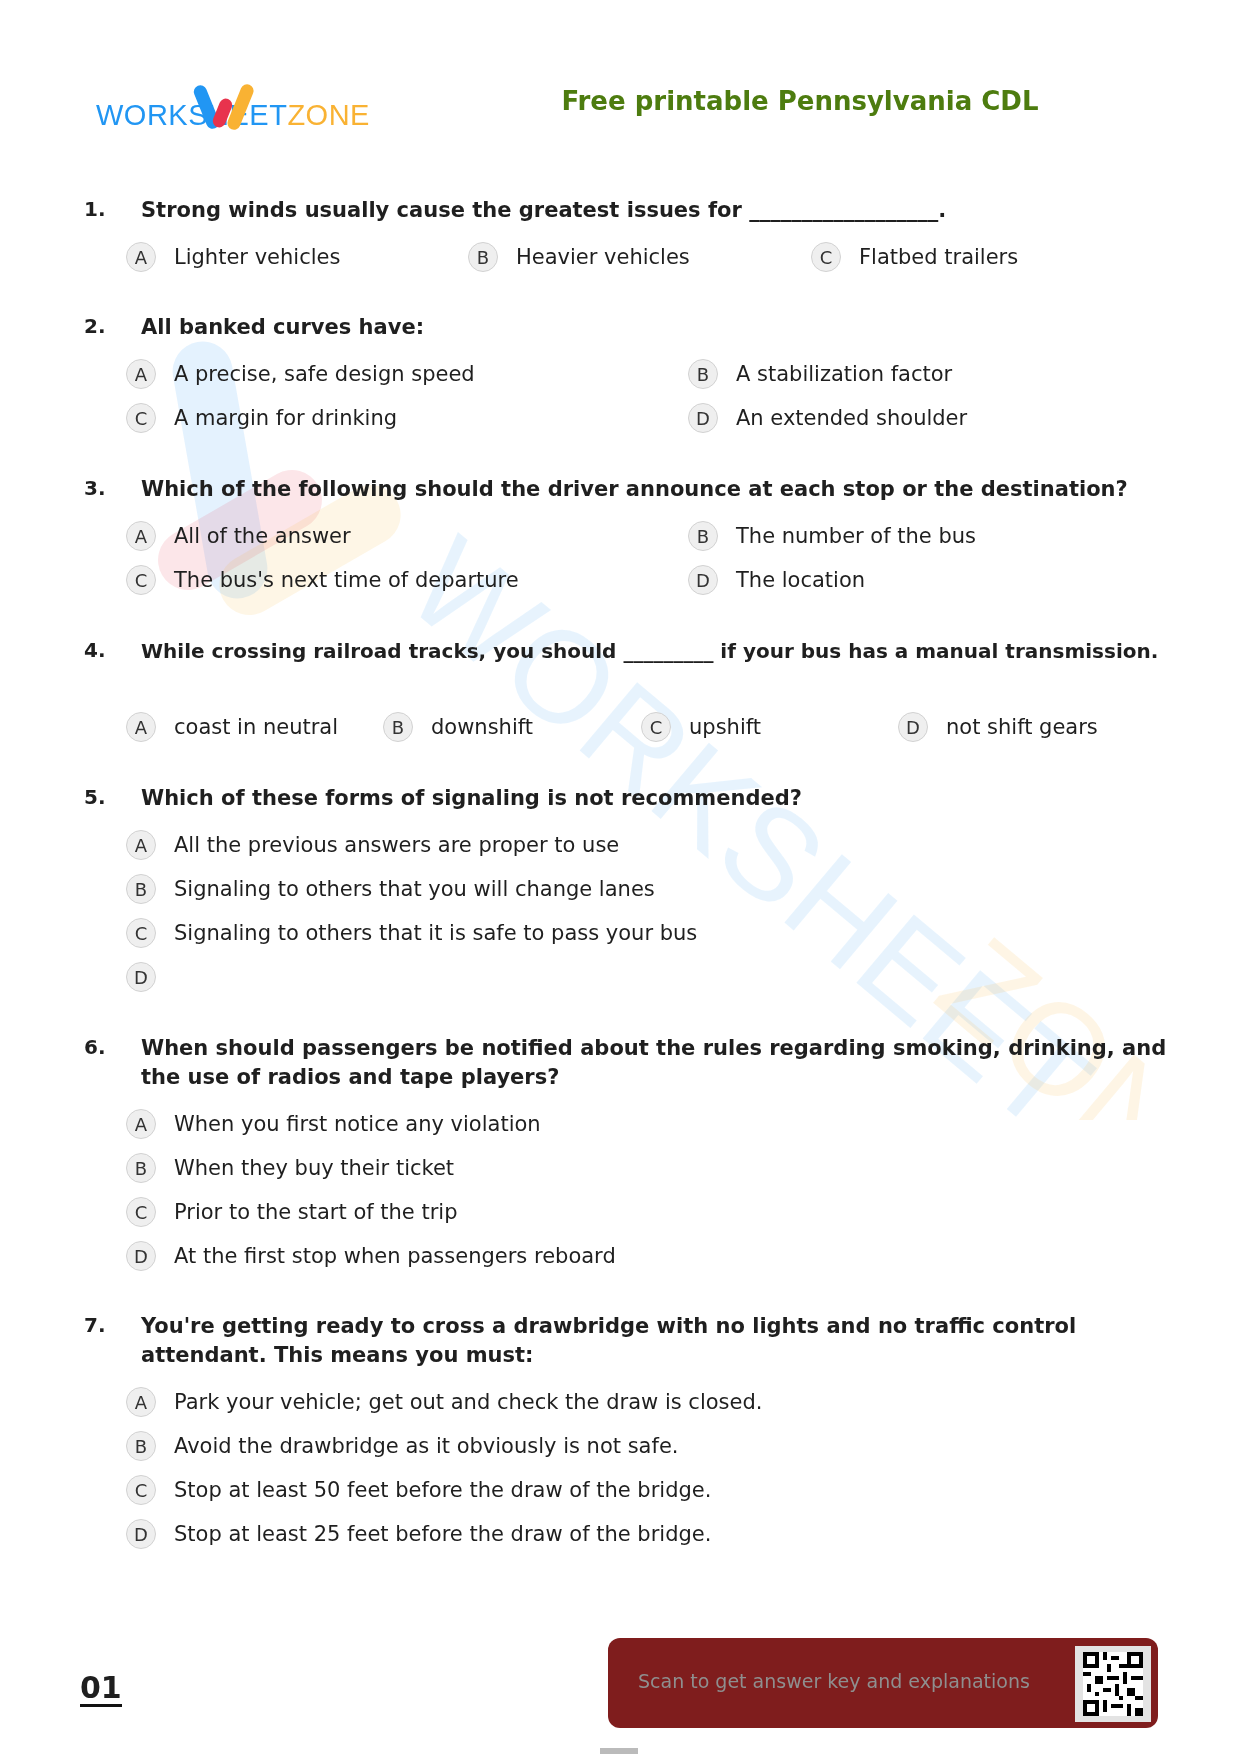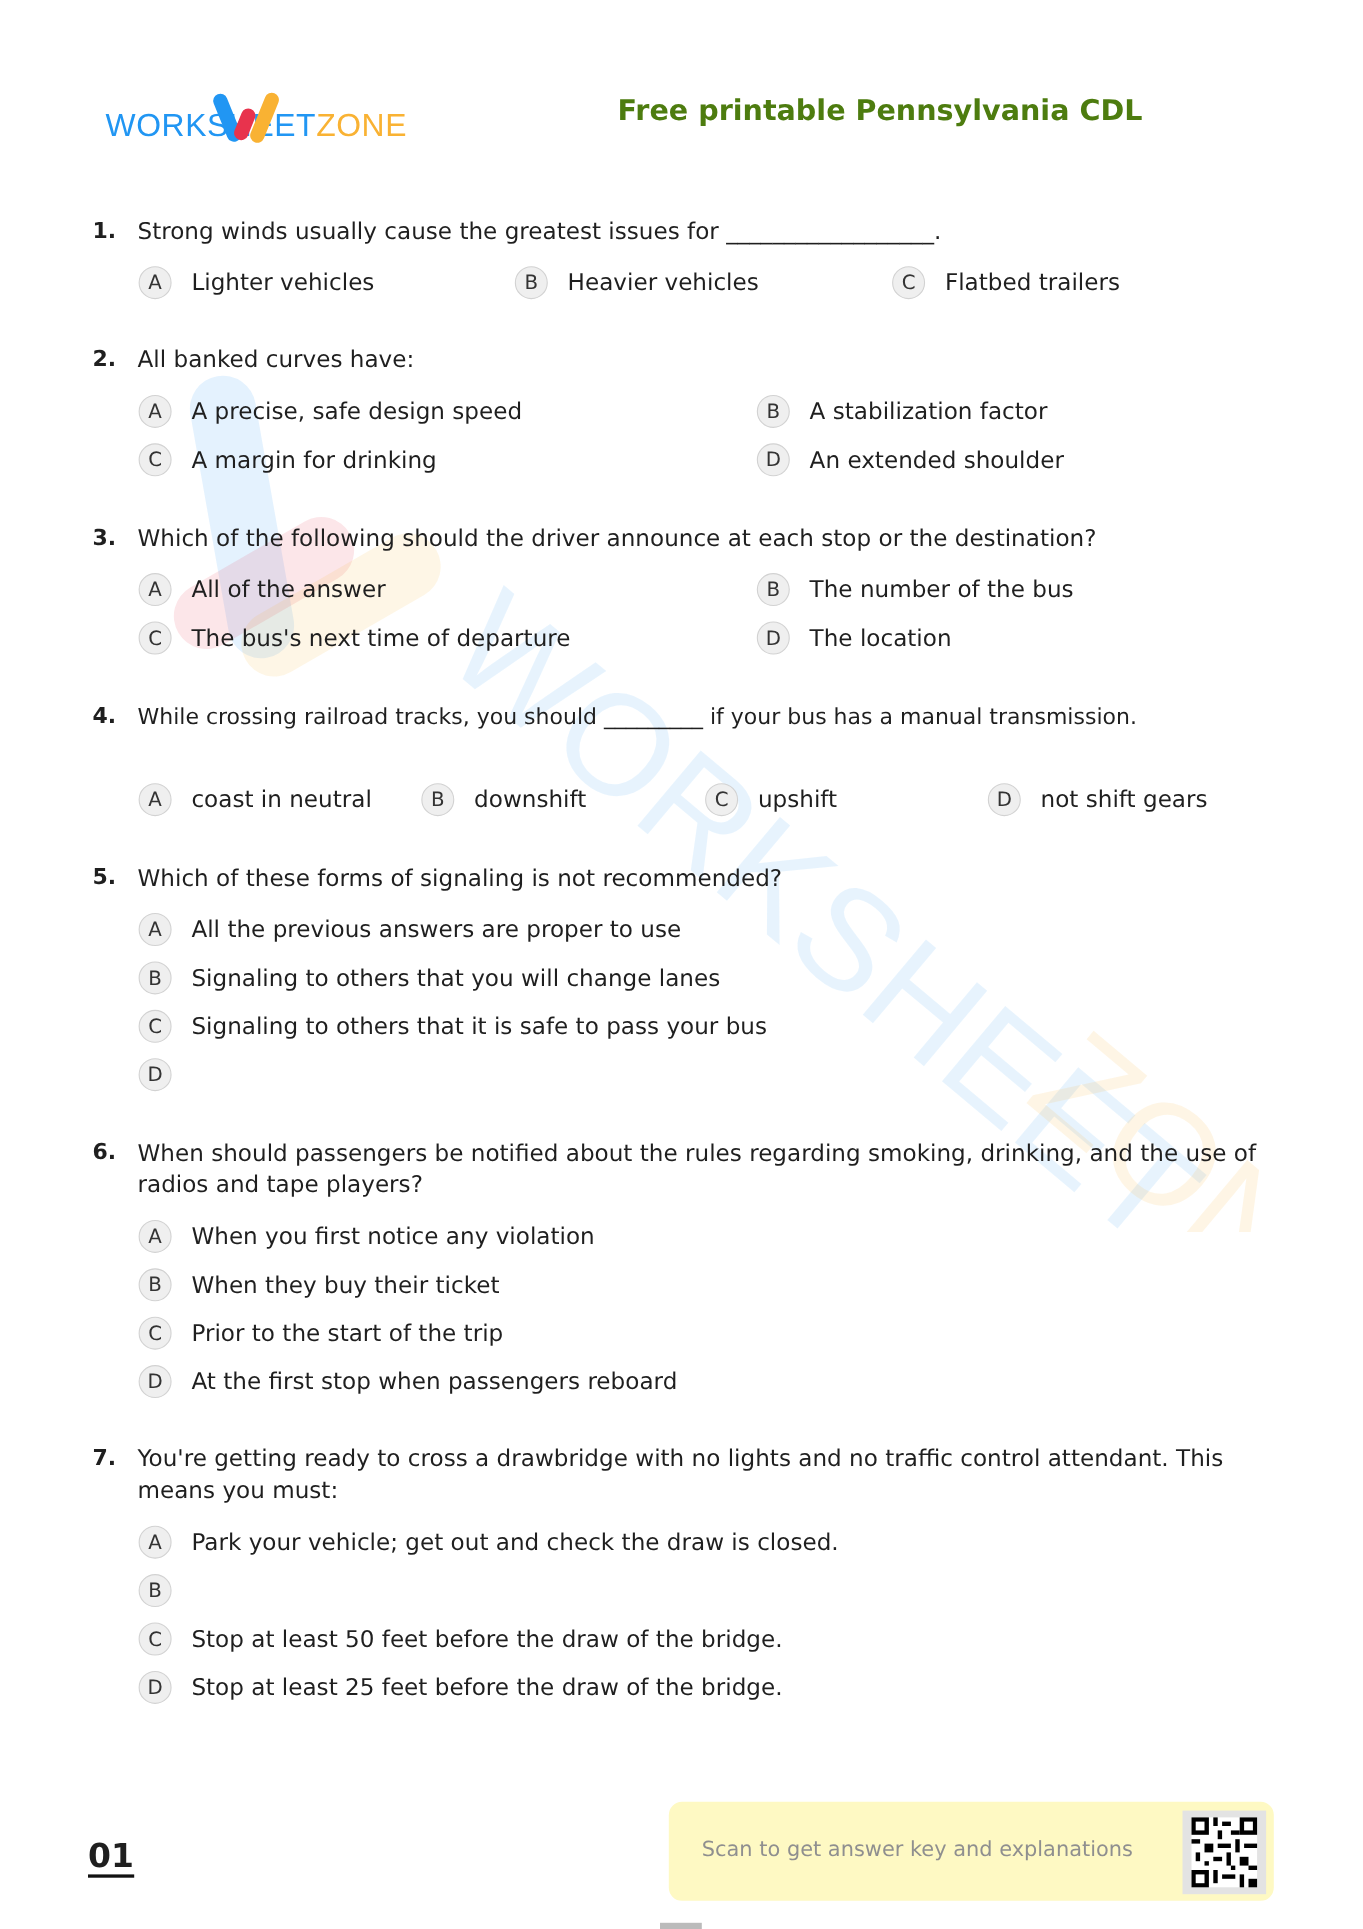--- a/index.html
+++ b/index.html
@@ -9,27 +9,27 @@
   .logo-mark{width:68px;height:50px;position:relative;}
   .bar{position:absolute;border-radius:7px;width:13px;}
   .bar.blue{background:#2196f3;height:46px;left:6px;top:2px;transform:rotate(-22deg);}
   .bar.red{background:#e8334d;height:30px;left:22px;top:16px;transform:rotate(22deg);}
   .bar.yel{background:#f9b233;height:48px;left:40px;top:1px;transform:rotate(22deg);}
   .logo-text{font-family:"Liberation Sans",sans-serif;font-size:29px;letter-spacing:0.5px;margin-left:10px;font-weight:400;}
   .logo-text .w{color:#2196f3;}
   .logo-text .z{color:#f9b233;}
   .title{left:540px;top:82px;width:520px;text-align:center;font-weight:700;font-size:26px;line-height:39px;color:#4d7c0f;}
   .qnum{font-weight:700;font-size:20px;left:84px;}
-  .qtext{font-size:21px;left:125px;line-height:29px;width:1050px;}
+  .qtext{font-size:21px;left:141px;line-height:29px;width:1050px;font-weight:bold;}
   .opt{display:flex;align-items:center;height:34px;}
   .circle{width:30px;height:30px;border-radius:50%;background:#efefef;border:1px solid #d2d2d2;box-sizing:border-box;display:flex;align-items:center;justify-content:center;font-size:18px;color:#333;}
   .otext{margin-left:18px;font-size:21px;white-space:nowrap;}
   .watermark{left:150px;top:320px;width:1000px;height:800px;pointer-events:none;}
   .footer-num{left:80px;top:1672px;font-weight:700;font-size:30px;border-bottom:3px solid #111;line-height:32px;}
-  .scanbox{left:608px;top:1638px;width:550px;height:90px;background:#fef9c3;border-radius:12px;}
+  .scanbox{left:608px;top:1638px;width:550px;height:90px;background:#7f1d1d;border-radius:12px;}
   .scantext{left:30px;top:32px;font-size:19px;color:#8f8f8f;}
   .qr{left:467px;top:8px;width:76px;height:76px;background:#e3e3e3;}
   .qr svg{position:absolute;left:8px;top:6px;}
   .tick{left:600px;top:1748px;width:38px;height:6px;background:#bbb;}
 </style>
 </head>
 <body>
 
 <svg class="abs watermark" viewBox="0 0 1000 800">
   <rect x="40" y="20" width="60" height="260" rx="30" fill="#2196f3" opacity="0.12" transform="rotate(-10 70 150)"></rect>
@@ -161,20 +161,21 @@
   </div>
 
 <div class="abs qnum" style="top:1313px">7.</div>
 <div class="abs qtext" style="top:1312px">You're getting ready to cross a drawbridge with no lights and no traffic control attendant. This means you must:</div>
 <div class="abs opt" style="left:126px;top:1385px">
     <div class="circle">A</div>
     <span class="otext">Park your vehicle; get out and check the draw is closed.</span>
   </div>
 <div class="abs opt" style="left:126px;top:1429px">
     <div class="circle">B</div>
+    <span class="otext">Avoid the drawbridge as it obviously is not safe.</span>
   </div>
 <div class="abs opt" style="left:126px;top:1473px">
     <div class="circle">C</div>
     <span class="otext">Stop at least 50 feet before the draw of the bridge.</span>
   </div>
 <div class="abs opt" style="left:126px;top:1517px">
     <div class="circle">D</div>
     <span class="otext">Stop at least 25 feet before the draw of the bridge.</span>
   </div>
 

